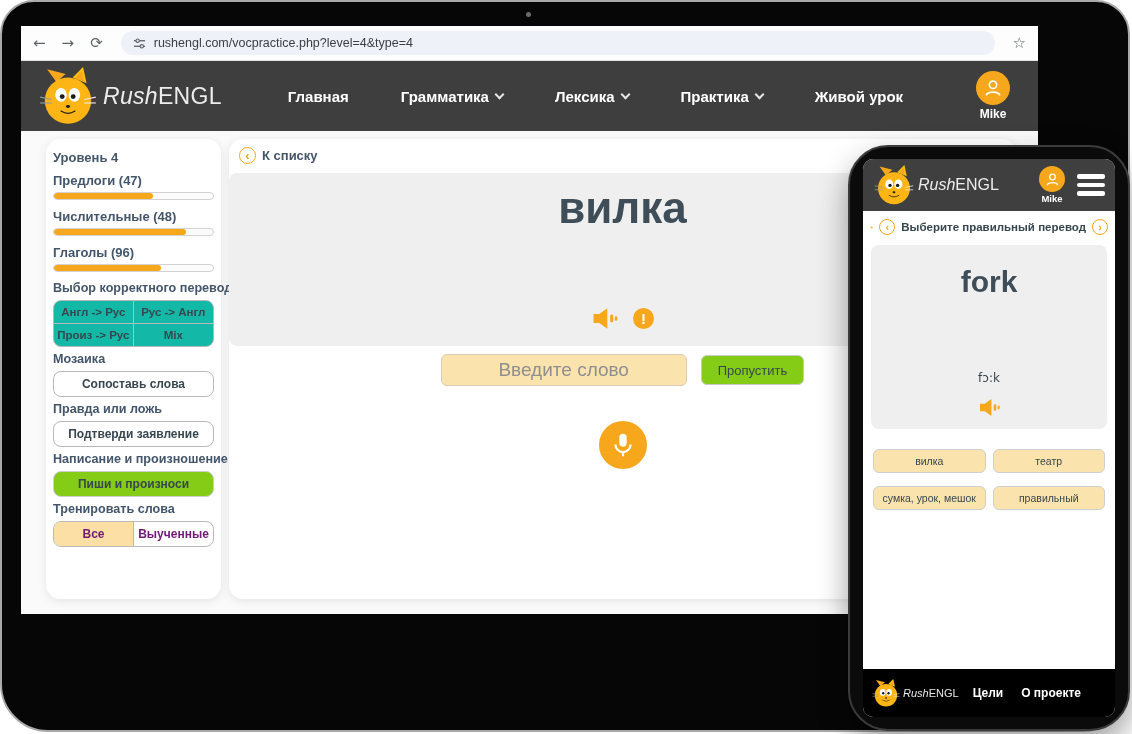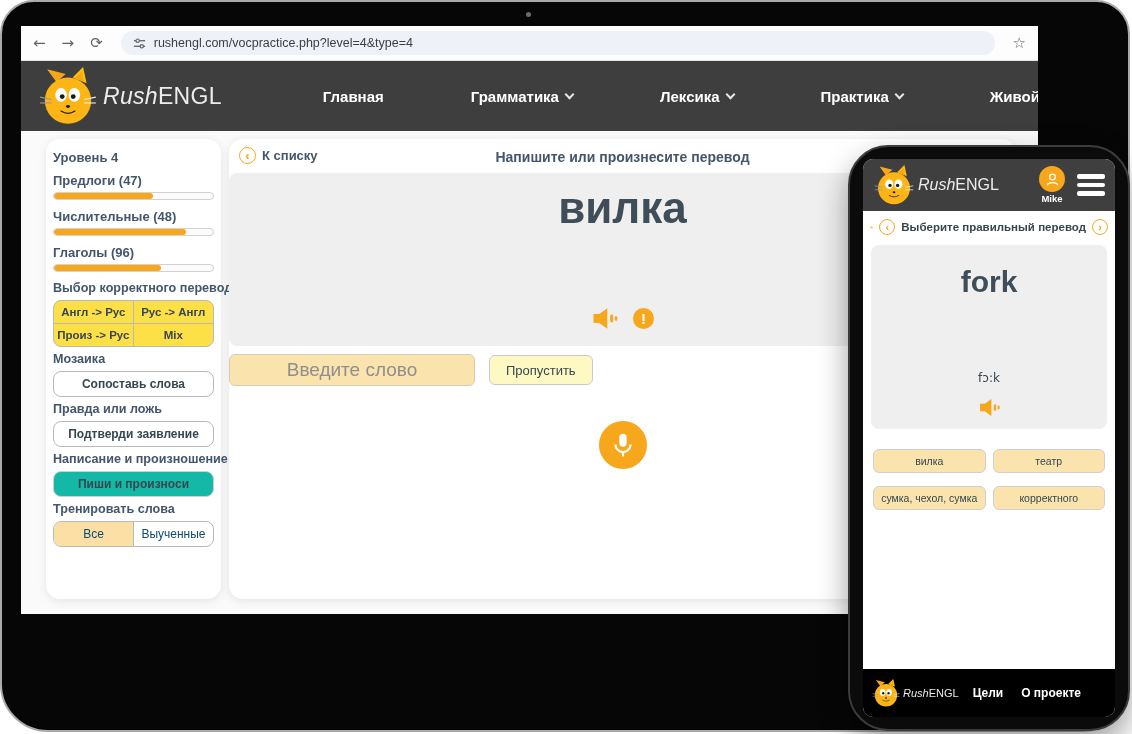--- a/index.html
+++ b/index.html
@@ -30,21 +30,21 @@
   
   .site-header { height:70px; background:#3e3e3e; display:flex; align-items:center;
                  padding:0 16px; position:relative; }
   .logo-wrap { display:flex; align-items:center; }
   .logo-wrap svg.cat { width:62px; height:58px; }
   .brand { color:#ececec; font-size:23px; margin-left:4px; letter-spacing:.3px; }
   .brand .it { font-style:italic; font-weight:400; }
   .brand .bd { font-weight:400; }
   .main-nav { display:flex; gap:52px; margin-left:66px; align-items:center; }
   .nav-item { color:#ffffff; font-weight:700; font-size:15px; white-space:nowrap;
-              cursor:pointer; display:flex; align-items:center;margin-left:35px; }
+              cursor:pointer; display:flex; align-items:center; }
   .chev { width:7px; height:7px; border-right:2px solid #e6e6e6; border-bottom:2px solid #e6e6e6;
           transform:rotate(45deg); display:inline-block; margin:-4px 0 0 7px; }
   .avatar-block { margin-left:auto; display:flex; flex-direction:column; align-items:center; width:58px; }
   .avatar-circle { width:34px; height:34px; border-radius:50%; background:#F6A71B;
                    display:flex; align-items:center; justify-content:center; cursor:pointer; }
   .avatar-name { color:#ffffff; font-size:12px; font-weight:700; margin-top:2px; }
 
   
   .content { position:relative; height:483px; background:#fafafa; }
   .card { position:absolute; background:#ffffff; border-radius:14px;
@@ -53,32 +53,32 @@
   
   .sidebar { left:25px; top:8px; width:175px; height:460px; padding:11px 7px; font-size:13px; }
   .side-label { font-weight:700; color:#44566B; font-size:13px; margin-bottom:8px; white-space:nowrap; }
   .cat-label { font-weight:700; color:#44566B; font-size:13px; margin:0 0 4px; white-space:nowrap; }
   .cat-label.danger { color:#E25549; }
   .pbar { height:8px; border:1px solid #d2d2d2; border-radius:5px; background:#fbfbfb;
           overflow:hidden; margin-bottom:9px; }
   .pfill { height:100%; background:#F6A71B; border-radius:5px; }
   .sec-title { font-weight:700; color:#44566B; font-size:12.6px; margin:3px 0 5px; white-space:nowrap; }
   .opt-grid { display:grid; grid-template-columns:1fr 1fr; border:1px solid #b9b9b9;
-              border-radius:8px; overflow:hidden; background:#fde047; margin-bottom:5px; }
+              border-radius:8px; overflow:hidden; background:#14b8a6; margin-bottom:5px; }
   .opt-cell { padding:5px 0; text-align:center; font-size:11.5px; font-weight:700; color:#37474F;
               cursor:pointer; white-space:nowrap; }
   .opt-cell:nth-child(odd) { border-right:1px solid #b9b9b9; }
   .opt-cell:nth-child(-n+2) { border-bottom:1px solid #b9b9b9; }
   .side-btn { display:block; width:100%; padding:5px 0; text-align:center; border:1px solid #b9b9b9;
               border-radius:8px; background:#fff; font-size:12px; font-weight:700; color:#37474F;
               cursor:pointer; margin-bottom:5px; white-space:nowrap; }
-  .side-btn.active { background:#14b8a6; border-color:#cfcfcf; }
+  .side-btn.active { background:#84cc16; border-color:#cfcfcf; }
   .split { display:flex; border:1px solid #b9b9b9; border-radius:8px; overflow:hidden; background:#fff; }
-  .split-half { flex:1; padding:5px 0; text-align:center; font-size:12px; font-weight:400;
-                color:#0c4a6e; cursor:pointer; }
+  .split-half { flex:1; padding:5px 0; text-align:center; font-size:12px; font-weight:700;
+                color:#701a75; cursor:pointer; }
   .split-half.active { background:#FBDFA4; }
   .split-half:first-child { border-right:1px solid #b9b9b9; }
 
   
   .main-card { left:208px; top:8px; width:787px; height:460px; }
   .back-link { position:absolute; left:10px; top:8px; display:flex; align-items:center; cursor:pointer; }
   .circle-arrow { width:17px; height:17px; border:1.6px solid #F6A71B; border-radius:50%;
                   color:#F6A71B; font-weight:700; font-size:13px; line-height:13px;
                   display:flex; align-items:center; justify-content:center; }
   .back-label { margin-left:6px; font-size:13px; font-weight:700; color:#44566B; }
@@ -86,26 +86,26 @@
                  font-size:14px; font-weight:700; color:#44566B; }
   .gray-panel { position:absolute; left:0; right:0; top:34px; height:173px;
                 background:#efefef; border-radius:8px; text-align:center; }
   .big-word { margin-top:10px; font-size:44px; font-weight:800; color:#3E4D57; }
   .panel-icons { position:absolute; left:0; right:0; bottom:16px; display:flex;
                  justify-content:center; align-items:center; gap:14px; }
   .excl { width:21px; height:21px; border-radius:50%; background:#F6A71B; color:#fff;
           font-weight:800; font-size:15px; display:flex; align-items:center; justify-content:center;
           cursor:pointer; }
   .answer-row { position:absolute; left:0; right:0; top:215px; display:flex;
-                justify-content:flex-start; align-items:center; gap:14px; }
+                justify-content:center; align-items:center; gap:14px; }
   .word-input { width:246px; height:32px; background:#FBE3AE; border:1px solid #d8cdb4;
                 border-radius:6px; text-align:center; font-size:19px; color:#37474F;
                 font-family:"Liberation Sans", sans-serif; }
   .word-input::placeholder { color:#8f8f8f; }
-  .skip-btn { height:30px; padding:0 16px; background:#fef9c3; border:1px solid #c9c9c9;
+  .skip-btn { height:30px; padding:0 16px; background:#84cc16; border:1px solid #c9c9c9;
               border-radius:6px; font-size:13px; font-weight:400; color:#37474F; cursor:pointer;
               font-family:"Liberation Sans", sans-serif; }
   .mic-btn { position:absolute; left:50%; top:282px; transform:translateX(-50%);
              width:48px; height:48px; border-radius:50%; background:#F6A71B; border:none;
              display:flex; align-items:center; justify-content:center; cursor:pointer; }
 
   
   .phone { position:absolute; left:848px; top:145px; width:282px; height:586px;
            background:#0b0b0b; border:2px solid #3c3c3c; border-radius:40px;
            box-shadow:0 14px 30px rgba(0,0,0,.38); }
@@ -307,21 +307,20 @@
           </div>
         </div>
 
         <div class="card main-card">
           <div class="back-link">
             <span class="circle-arrow">
                 <span>‹</span>
               </span>
             <span class="back-label">К списку</span>
           </div>
-          <div class="instruction">Напишите или произнесите перевод</div>
 
           <div class="gray-panel">
             <div class="big-word">вилка</div>
             <div class="panel-icons">
               <svg class="spk" width="28" height="23">
                   <use href="#speaker"></use>
                 </svg>
               <span class="excl">
                   <span>!</span>
                 </span>
@@ -386,22 +385,22 @@
         <div class="p-speaker">
           <svg class="spk" width="23" height="19">
               <use href="#speaker"></use>
             </svg>
         </div>
       </div>
 
       <div class="p-answers">
         <button class="p-answer">вилка</button>
         <button class="p-answer">театр</button>
-        <button class="p-answer">сумка, чехол, сумка</button>
-        <button class="p-answer">корректного</button>
+        <button class="p-answer">сумка, урок, мешок</button>
+        <button class="p-answer">правильный</button>
       </div>
 
       <div class="p-spacer"></div>
 
       <div class="p-footer">
         <svg class="cat">
             <use href="#cat"></use>
           </svg>
         <span class="f-brand"><span style="font-style:italic">Rush</span><span>ENGL</span></span>
         <span class="f-link first">Цели</span>

